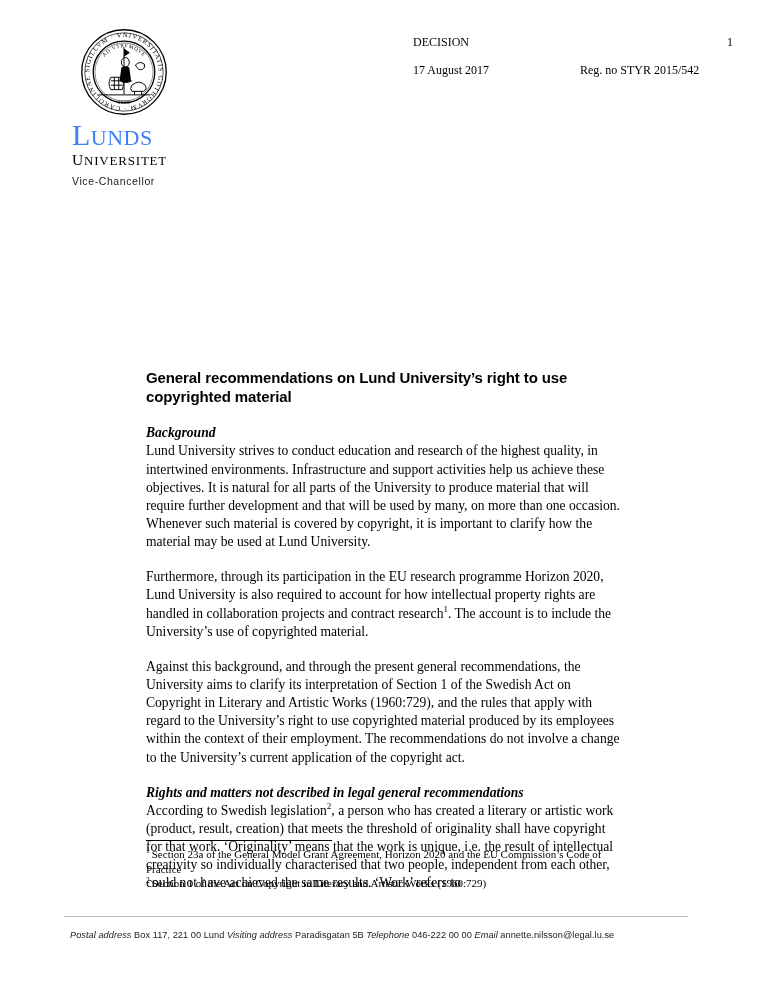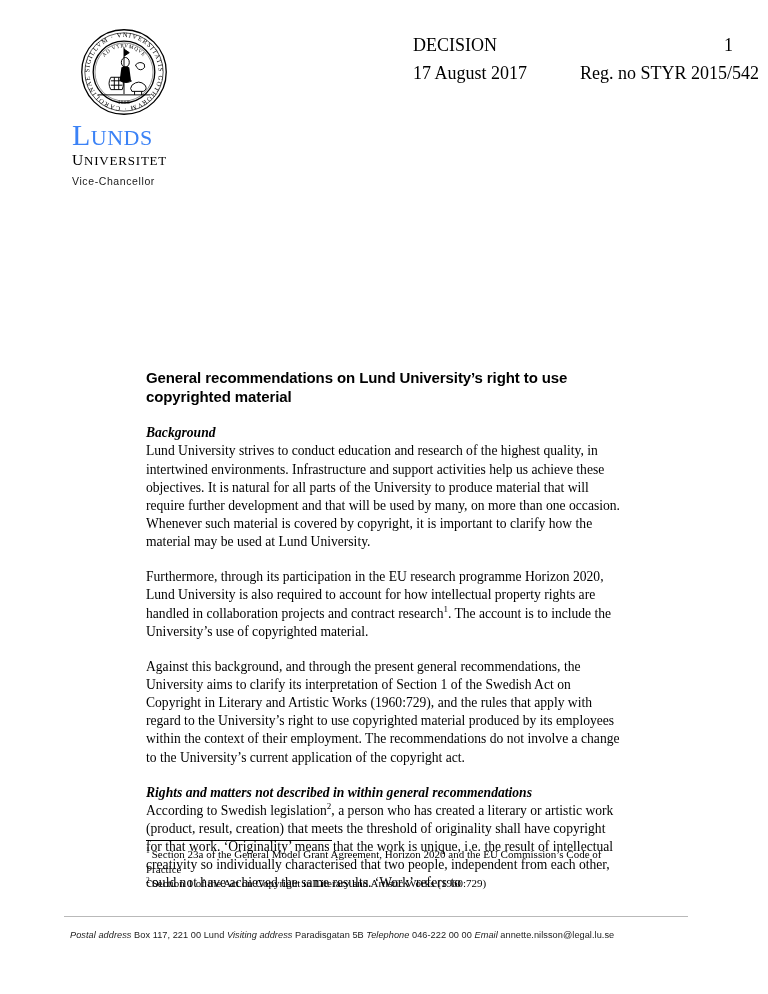--- a/index.html
+++ b/index.html
@@ -73,21 +73,21 @@
     font-size: 10.5px;
     letter-spacing: 0.6px;
     color: #1a1a1a;
   }
 
   .doc-meta {
     position: absolute;
     left: 413px;
     top: 36px;
     width: 320px;
-    font-size: 18px;
+    font-size: 12px;
     line-height: 1.05;
   }
   .meta-row {
     position: relative;
     height: 28px;
   }
   .meta-left {
     position: absolute;
     left: 0;
     top: 0;
@@ -269,21 +269,21 @@
 
     <h1 class="doc-title">General recommendations on Lund University’s right to use copyrighted material</h1>
 
     <div class="section-heading">Background</div>
     <p class="body-para">Lund University strives to conduct education and research of the highest quality, in intertwined environments. Infrastructure and support activities help us achieve these objectives. It is natural for all parts of the University to produce material that will require further development and that will be used by many, on more than one occasion. Whenever such material is covered by copyright, it is important to clarify how the material may be used at Lund University.</p>
 
     <p class="body-para"><span>Furthermore, through its participation in the EU research programme Horizon 2020, Lund University is also required to account for how intellectual property rights are handled in collaboration projects and contract research</span><sup class="fn">1</sup><span>. The account is to include the University’s use of copyrighted material.</span></p>
 
     <p class="body-para">Against this background, and through the present general recommendations, the University aims to clarify its interpretation of Section 1 of the Swedish Act on Copyright in Literary and Artistic Works (1960:729), and the rules that apply with regard to the University’s right to use copyrighted material produced by its employees within the context of their employment. The recommendations do not involve a change to the University’s current application of the copyright act.</p>
 
-    <div class="section-heading">Rights and matters not described in within general recommendations</div>
+    <div class="section-heading">Rights and matters not described in legal general recommendations</div>
     <p class="body-para tight"><span>According to Swedish legislation</span><sup class="fn">2</sup><span>, a person who has created a literary or artistic work (product, result, creation) that meets the threshold of originality shall have copyright for that work. ‘Originality’ means that the work is unique, i.e. the result of intellectual creativity so individually characterised that two people, independent from each other, could not have achieved the same results. ‘Work’ refers to</span></p>
   </div>
 
   <div class="footnotes">
     <div class="fn-rule"></div>
     <p class="fn-item"><sup>1</sup><span>Section 23a of the General Model Grant Agreement, Horizon 2020 and the EU Commission’s Code of Practice</span></p>
     <p class="fn-item"><sup>2</sup><span>Section 1 of the Act on Copyright in Literary and Artistic Works (1960:729)</span></p>
   </div>
 
   <div class="page-footer">

